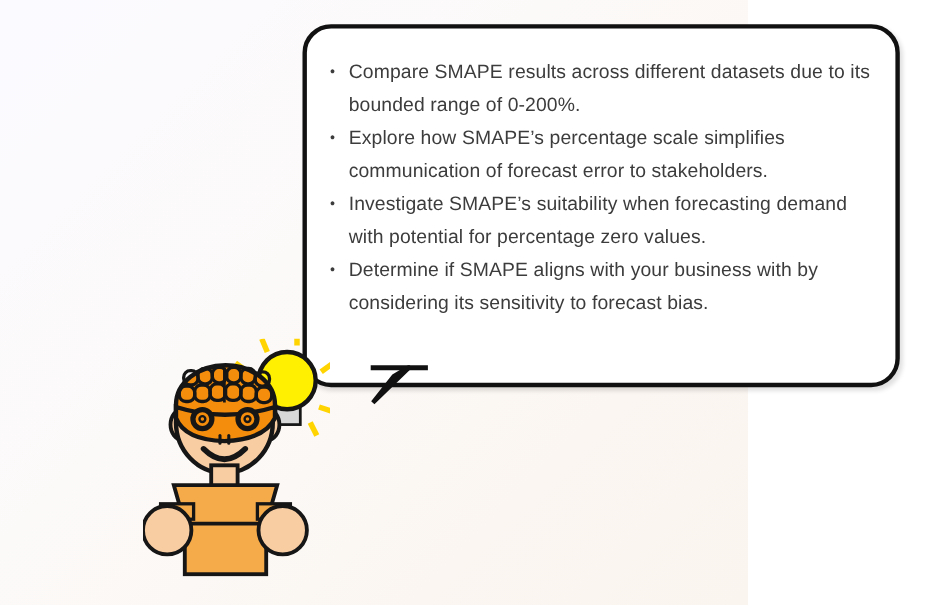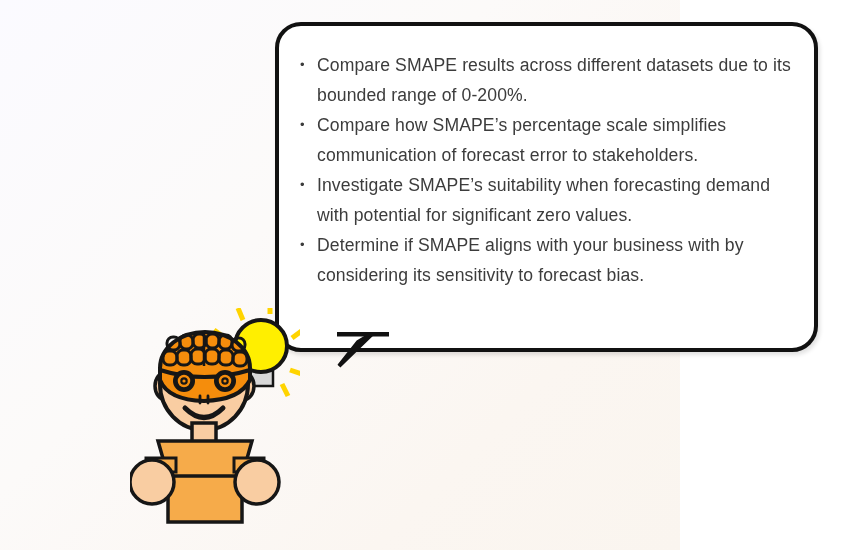--- a/index.html
+++ b/index.html
@@ -80,22 +80,22 @@
   }
 </style>
 </head>
 <body>
 
 <div id="scene">
 
   <div id="speech-bubble">
     <ul id="bullet-list">
       <li class="bullet-item">Compare SMAPE results across different datasets due to its bounded range of 0-200%.</li>
-      <li class="bullet-item">Compare how SMAPE’s percentage scale simplifies communication of forecast error to stakeholders.</li>
-      <li class="bullet-item">Investigate SMAPE’s suitability when forecasting demand with potential for significant zero values.</li>
+      <li class="bullet-item">Explore how SMAPE’s percentage scale simplifies communication of forecast error to stakeholders.</li>
+      <li class="bullet-item">Investigate SMAPE’s suitability when forecasting demand with potential for percentage zero values.</li>
       <li class="bullet-item">Determine if SMAPE aligns with your business with by considering its sensitivity to forecast bias.</li>
     </ul>
   </div>
 
   <svg id="bubble-tail" viewBox="0 0 60 36">
     <polygon points="40,1 6,34 25,10" fill="#ffffff" stroke="#111111" stroke-width="4" stroke-linejoin="miter"></polygon>
     <line x1="4" y1="2" x2="56" y2="2" stroke="#111111" stroke-width="5"></line>
   </svg>
 
   <svg id="character" viewBox="0 0 170 232">

